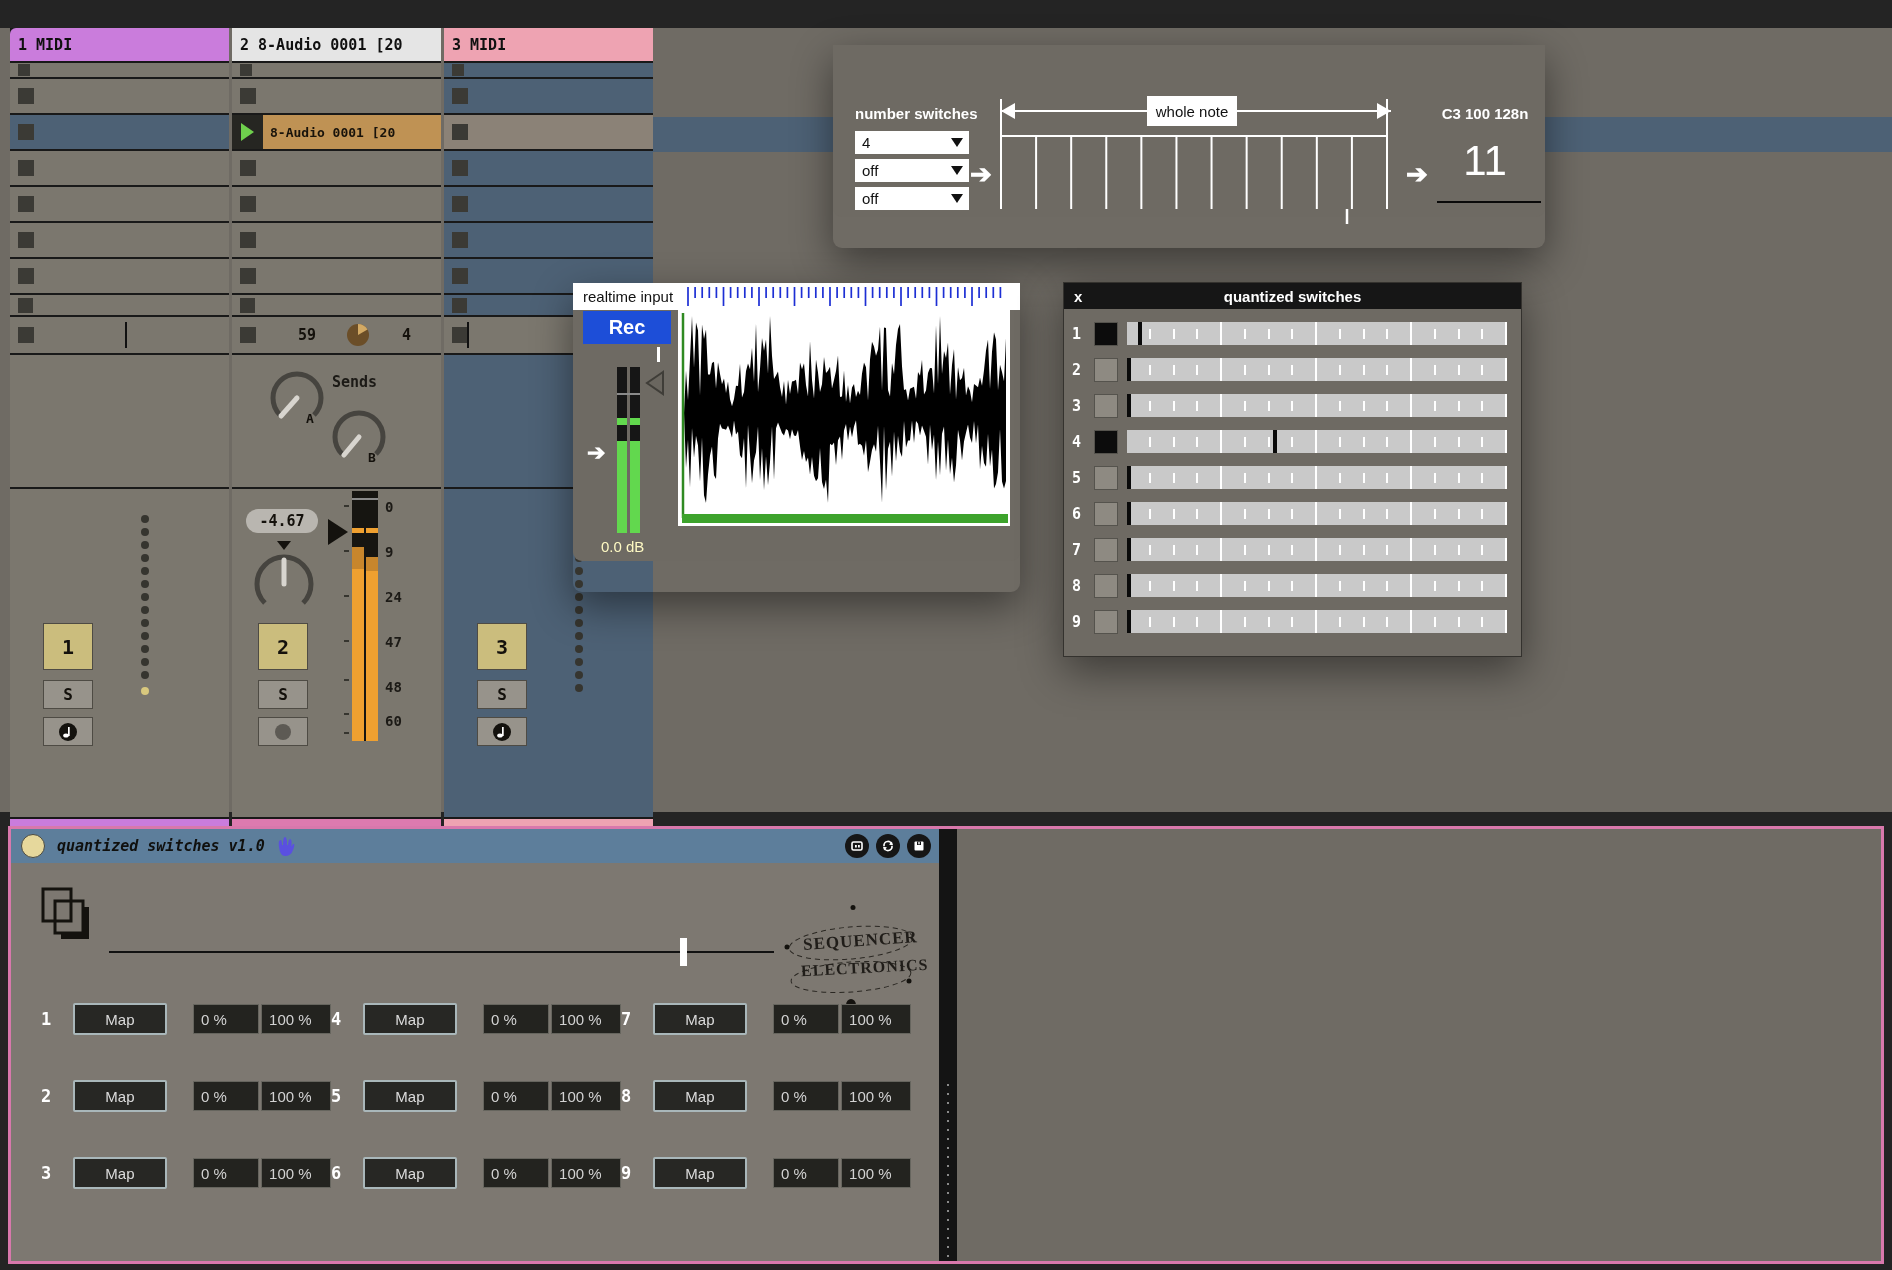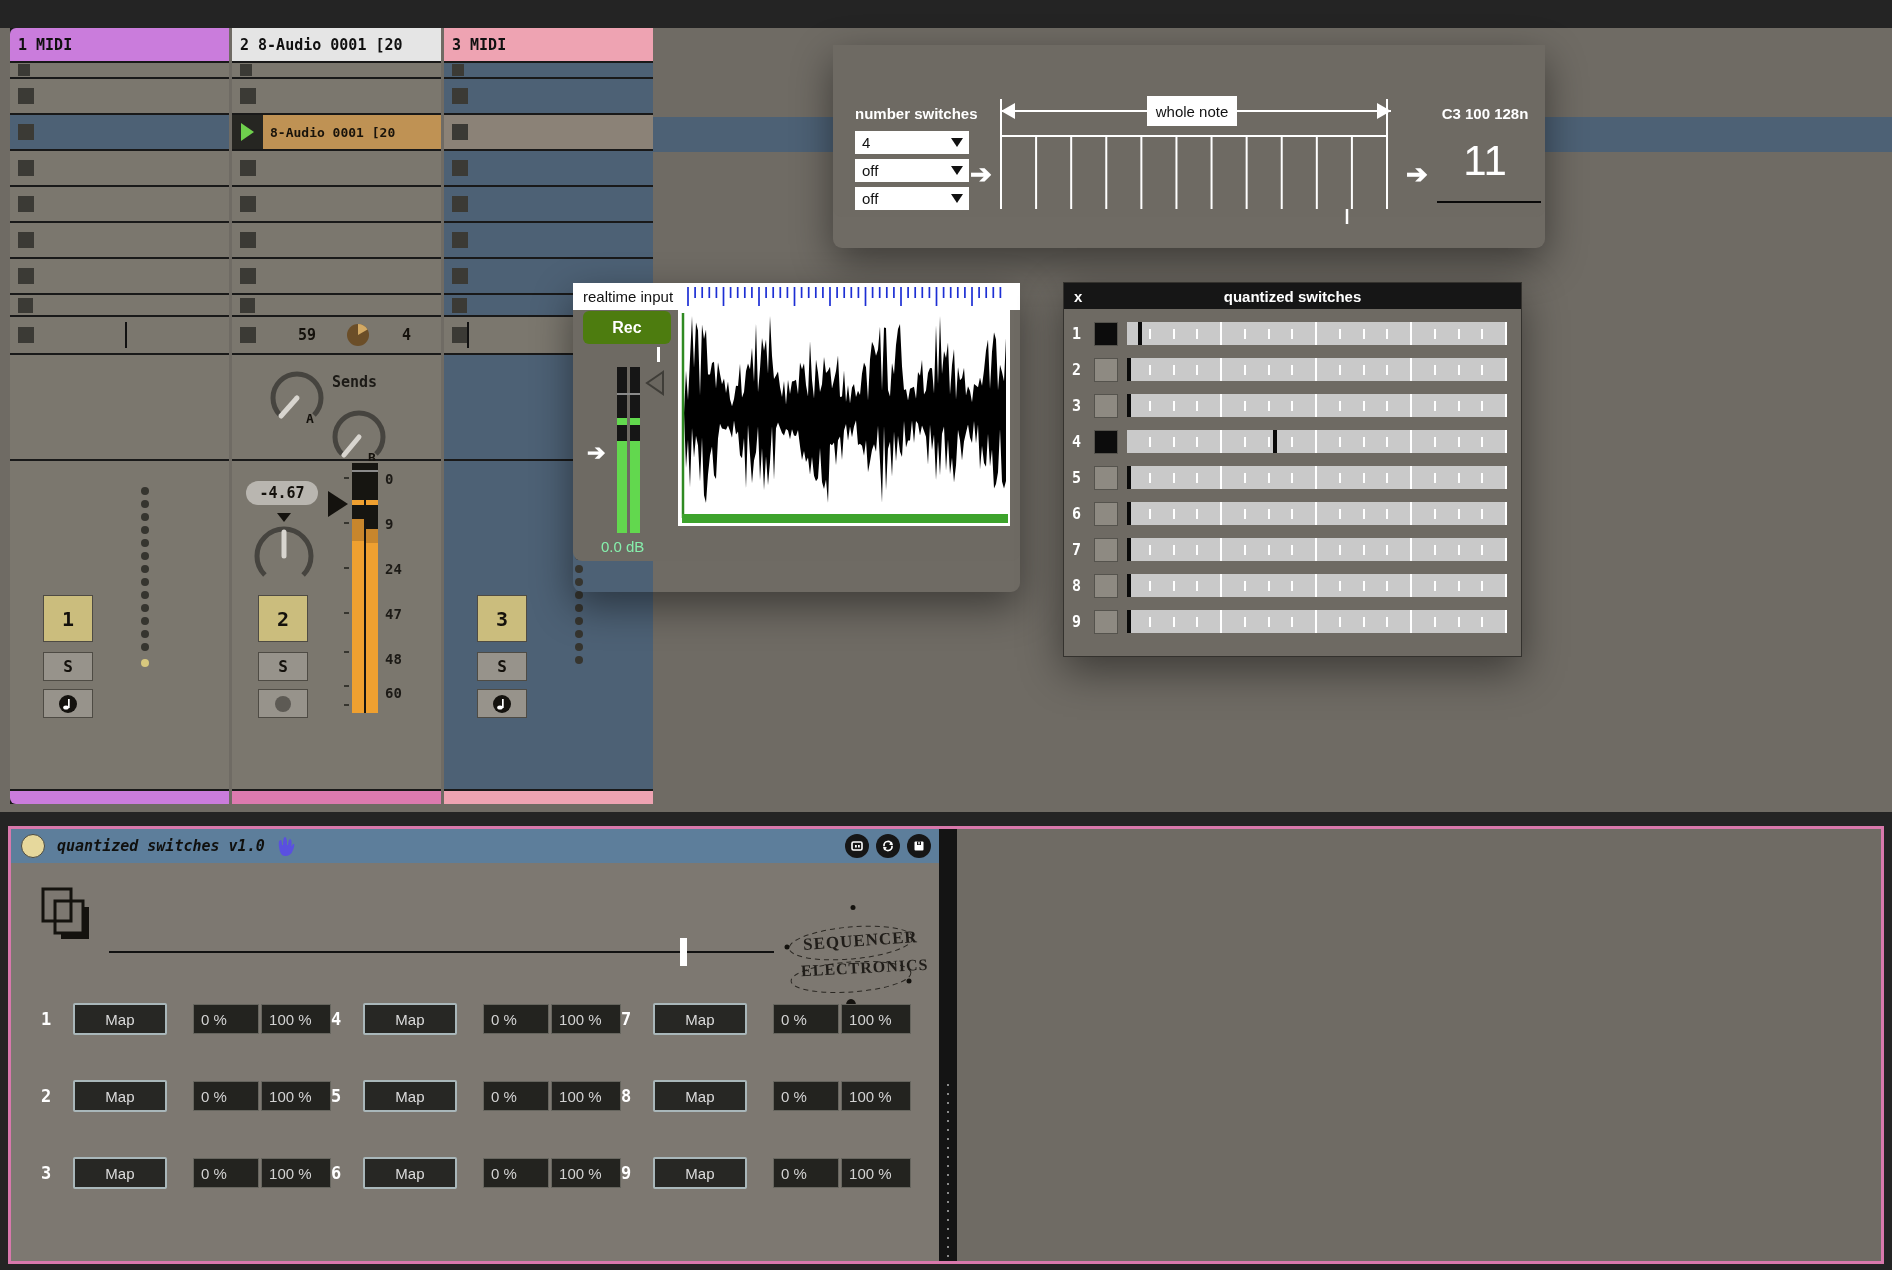--- a/index.html
+++ b/index.html
@@ -22,21 +22,21 @@
   .sliver .sq{width:12px;height:12px;}
   .thin .sq{width:15px;height:15px;}
   .cursorline{position:absolute;top:5px;width:2px;height:26px;background:#111;}
   .stoptxt{font-family:"DejaVu Sans Mono",monospace;font-weight:bold;font-size:15px;color:#14110c;}
   .clipslot{display:flex;align-items:stretch;}
   .playbox{width:31px;background:#262622;flex:none;display:flex;align-items:center;justify-content:center;}
   .ptri{width:0;height:0;border-left:13px solid #6fd04d;border-top:9px solid transparent;border-bottom:9px solid transparent;}
   .clipbody{flex:1;background:#bf9254;display:flex;align-items:center;padding-left:7px;
             font-family:"DejaVu Sans Mono",monospace;font-weight:bold;font-size:13px;color:#18130b;}
   .sends,.mixer{position:relative;margin-bottom:2px;}
-  .sends{height:104px;} .mixer{height:328px;}
+  .sends{height:132px;} .mixer{height:328px;}
   .sendlabel{position:absolute;left:100px;top:18px;font-family:"DejaVu Sans Mono",monospace;font-weight:bold;font-size:15px;color:#1c1a16;}
   .footer{height:13px;}
   .t1 .footer{border-bottom-left-radius:6px;}
 
   .numbox{position:absolute;width:48px;height:45px;background:#cbbd7d;border:1px solid #4e4b44;
           display:flex;align-items:center;justify-content:center;font-family:"DejaVu Sans Mono",monospace;
           font-weight:bold;font-size:20px;color:#14110c;}
   .sbox,.armbox{position:absolute;width:48px;height:27px;background:#97938b;border:1px solid #4e4b44;
           display:flex;align-items:center;justify-content:center;font-family:"DejaVu Sans Mono",monospace;
           font-weight:bold;font-size:16px;color:#14110c;}
@@ -61,23 +61,23 @@
 
   
   .combo{width:107px;height:23px;background:#fff;margin-bottom:5px;display:flex;align-items:center;
          padding-left:7px;font-size:15px;color:#111;position:relative;}
   .combo .arr{position:absolute;right:6px;top:7px;width:0;height:0;border-top:9px solid #111;border-left:6px solid transparent;border-right:6px solid transparent;}
   .warrow{color:#fff;font-size:26px;font-weight:bold;line-height:1;}
   .nf-label,.cnote{color:#fff;font-weight:bold;font-size:15px;}
   .bignum{color:#fff;font-size:42px;font-weight:normal;text-align:center;}
 
   
-  .recbtn{position:absolute;background:#4d7c0f;display:flex;align-items:center;justify-content:center;
-          color:#fff;font-weight:bold;font-size:16px;border-radius:6px;}
-  .dbtxt{position:absolute;font-size:15px;color:#86efac;font-weight:normal;}
+  .recbtn{position:absolute;background:#1d4ed8;display:flex;align-items:center;justify-content:center;
+          color:#fff;font-weight:bold;font-size:20px;}
+  .dbtxt{position:absolute;font-size:15px;color:#fef9c3;font-weight:normal;}
 
   
   .qswin{position:absolute;background:#6e6a63;border:1px solid #34322e;box-shadow:0 14px 40px rgba(0,0,0,.45);}
   .qstitle{height:26px;background:#161616;display:flex;align-items:center;position:relative;}
   .qsx{margin-left:10px;color:#fff;font-weight:bold;font-size:15px;}
   .qsname{position:absolute;left:0;right:0;text-align:center;color:#fff;font-weight:bold;font-size:15px;}
   .qsrow{display:flex;align-items:center;height:23px;margin:0 14px 13px 8px;}
   .qsnum{width:16px;color:#fff;font-weight:bold;font-size:15px;font-family:"DejaVu Sans Mono",monospace;}
   .qscb{width:22px;height:22px;margin:0 9px 0 6px;background:#8e8a82;border:1px solid #55534d;flex:none;}
   .qscb.on{background:#0c0c0c;}

